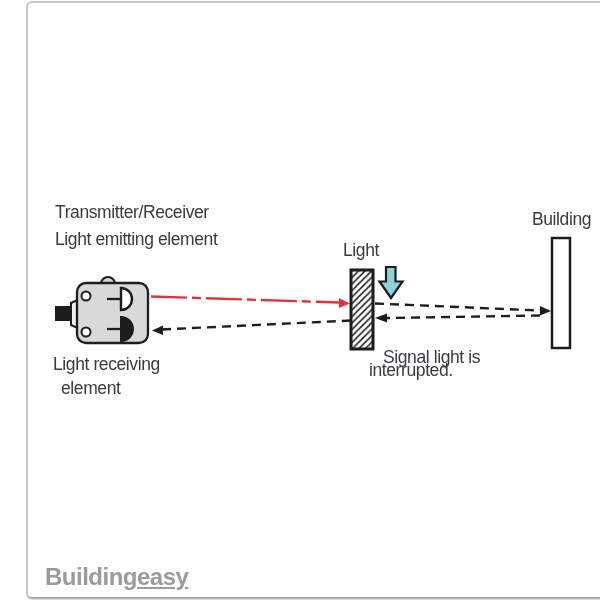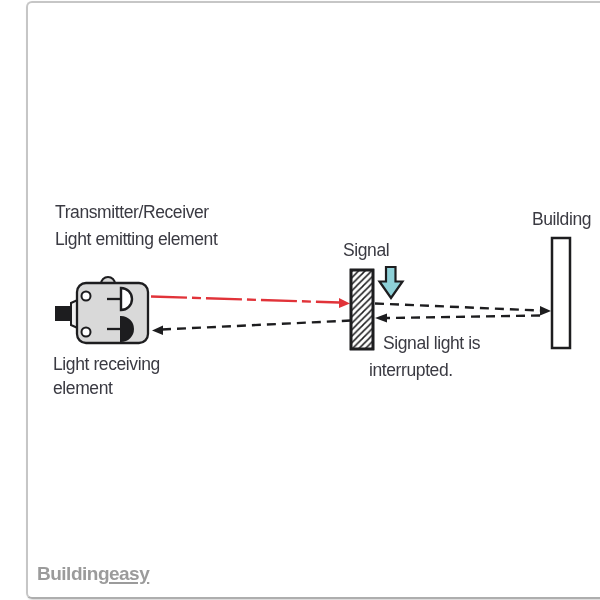--- a/index.html
+++ b/index.html
@@ -15,27 +15,27 @@
     box-shadow:1px 1px 2px rgba(0,0,0,.18);
   }
   svg.diagram{position:absolute;left:0;top:0;}
   .lbl{
     position:absolute;color:var(--text,#3a3a42);font-size:17.5px;line-height:1.35;
     letter-spacing:-0.4px;white-space:nowrap;
   }
   .lbl-transmitter{left:30px;top:201px;}
   .lbl-emitting{left:30px;top:228px;}
   .lbl-receiving1{left:28px;top:353px;}
-  .lbl-receiving2{left:28px;top:377px;}
+  .lbl-receiving2{left:36px;top:377px;}
   .lbl-target{left:318px;top:239px;}
   .lbl-reflector{left:507px;top:208px;}
-  .lbl-signal1{left:358px;top:332px;text-align:right;}
+  .lbl-signal1{left:358px;top:346px;text-align:right;}
   .lbl-signal2{left:344px;top:359px;}
   .watermark{
-    position:absolute;left:12px;top:563px;font-size:19px;font-weight:bold;
+    position:absolute;left:20px;top:563px;font-size:24px;font-weight:bold;
     color:var(--watermark,#9b9b9b);letter-spacing:-0.5px;
   }
   .watermark .u{text-decoration:underline;text-decoration-thickness:2px;text-underline-offset:2px;}
   
   .sensor-bump{fill:var(--sensor-fill,#d9d9d9);stroke:var(--ink,#1d1d1f);stroke-width:2;}
   .sensor-body{fill:var(--sensor-fill,#d9d9d9);stroke:var(--ink,#1d1d1f);stroke-width:2.3;}
   .plug{fill:var(--ink,#1d1d1f);}
   .boot{fill:#f0f0f0;stroke:var(--ink,#1d1d1f);stroke-width:2;}
   .screw{fill:#ffffff;stroke:var(--ink,#1d1d1f);stroke-width:2;}
   .lead{stroke:var(--ink,#1d1d1f);stroke-width:2.3;fill:none;}
@@ -97,21 +97,21 @@
 
     <polygon class="down-arrow" points="361,267 370.5,267 370.5,281.5 377.5,281.5 366,298 354.5,281.5 361,281.5"></polygon>
 
     <rect class="reflector" x="527" y="238" width="18" height="110"></rect>
   </svg>
 
   <div class="lbl lbl-transmitter">Transmitter/Receiver</div>
   <div class="lbl lbl-emitting">Light emitting element</div>
   <div class="lbl lbl-receiving1">Light receiving</div>
   <div class="lbl lbl-receiving2">element</div>
-  <div class="lbl lbl-target">Signal</div>
+  <div class="lbl lbl-target">Light</div>
   <div class="lbl lbl-reflector">Building</div>
   <div class="lbl lbl-signal1">Signal light is</div>
   <div class="lbl lbl-signal2">interrupted.</div>
 
   <div class="watermark"><span>Building</span><span class="u">easy</span></div>
 
   <div class="frame"></div>
 </div>
 
 </body></html>

